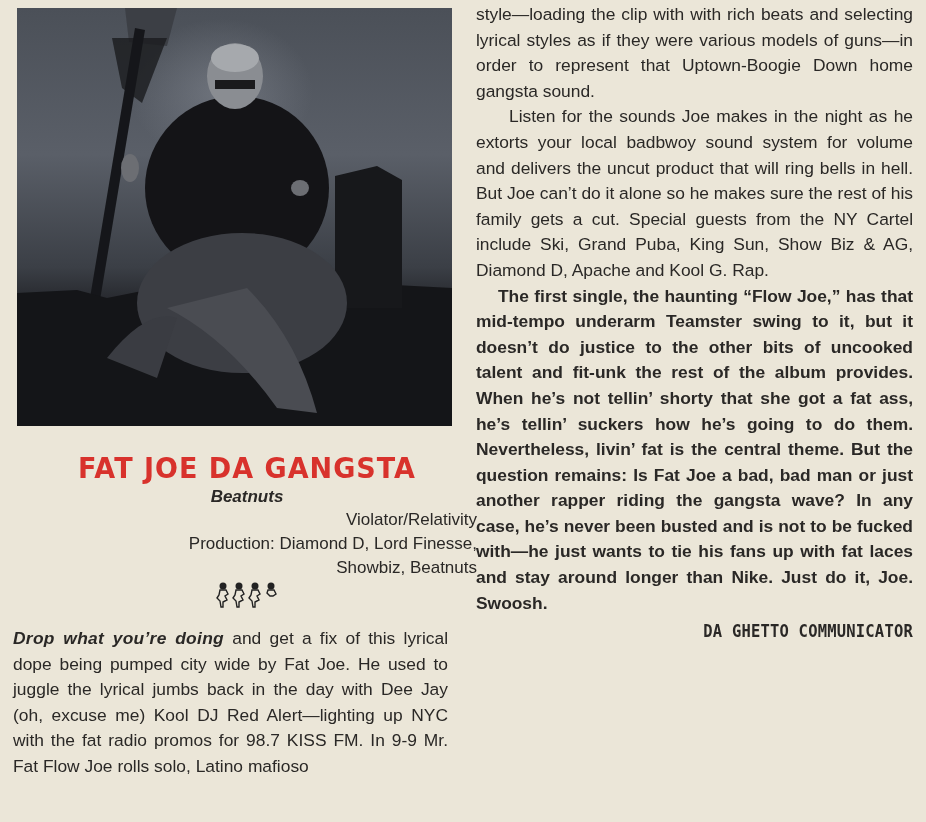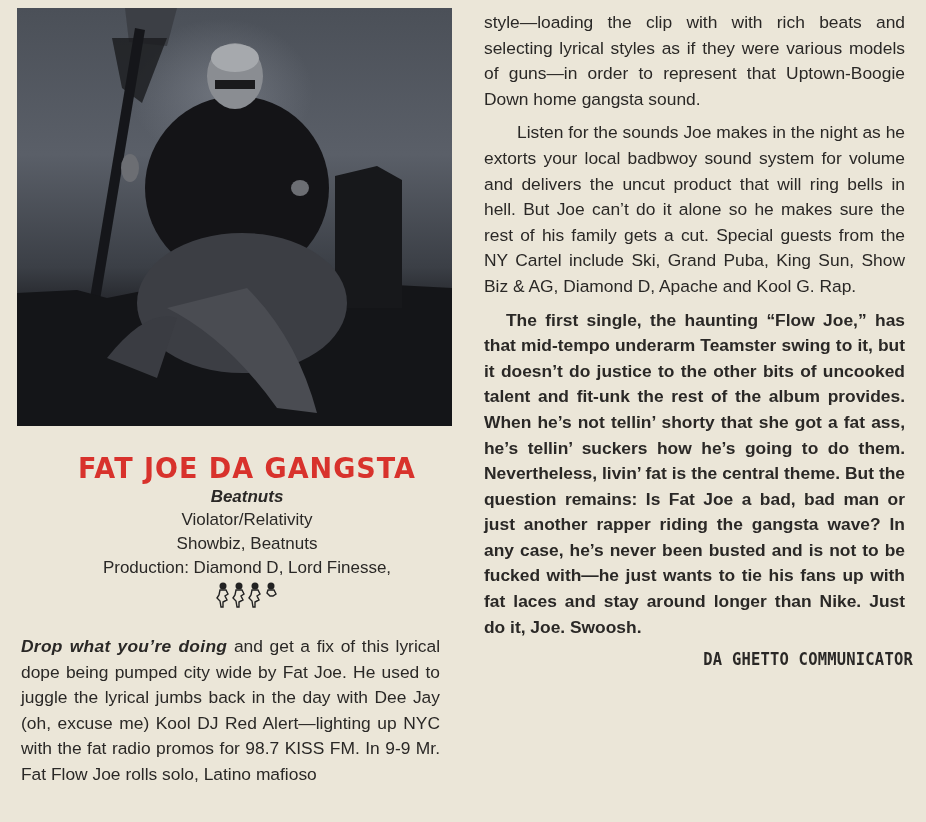--- a/index.html
+++ b/index.html
@@ -19,30 +19,30 @@
   .photo svg { position:absolute; left:0; top:0; width:100%; height:100%; }
   .caption {
     position:absolute; left:17px; top:452px; width:460px; text-align:center;
   }
   .artist {
     font-family:"DejaVu Sans", sans-serif; font-weight:900;
     font-size:27px; letter-spacing:1px; color:#d8322c;
     line-height:34px; transform:scaleY(1.05);
   }
   .album { font-weight:bold; font-style:italic; font-size:17px; line-height:22px; }
-  .meta { font-size:17px; line-height:24px; }
+  .meta { font-size:17px; line-height:24px;text-align:right; }
   .rating { display:flex; justify-content:center; gap:0; margin-top:2px; height:26px; }
   .mic { width:16px; height:26px; }
   .body-text {
     position:absolute; font-size:17.4px; line-height:25.6px;
     text-align:justify; hyphens:none;
   }
   .left-body { left:13px; top:626px; width:435px; }
   .right-body { left:476px; top:2px; width:437px; }
-  .body-text p { margin:8px; }
+  .body-text p { margin:0; }
   .indent { text-indent:33px; }
   .indent2 { text-indent:22px;font-weight:bold; }
   .lead { font-weight:bold; letter-spacing:0.3px;font-style:italic; }
   .byline {
     text-align:right; font-family:"DejaVu Sans Mono", monospace;
     font-weight:bold; font-size:15.5px; letter-spacing:0.2px; margin-top:4px;
     transform:scaleY(1.1);
   }
 </style>
 </head>
@@ -70,22 +70,22 @@
 
     <ellipse cx="113" cy="160" rx="9" ry="14" fill="#6c6e73"></ellipse>
     <ellipse cx="283" cy="180" rx="9" ry="8" fill="#6c6e73"></ellipse>
   </svg>
 </div>
 
 <div class="caption">
   <div class="artist">FAT JOE DA GANGSTA</div>
   <div class="album">Beatnuts</div>
   <div class="meta">Violator/Relativity</div>
+  <div class="meta">Production: Diamond D, Lord Finesse,</div>
   <div class="meta">Showbiz, Beatnuts</div>
-  <div class="meta">Production: Diamond D, Lord Finesse,</div>
   <div class="rating">
     <svg class="mic" viewBox="0 0 16 26">
         <circle cx="8" cy="4" r="3.5" fill="#222"></circle>
         <path d="M5,8 h6 l2,4 -3,2 2,4 -4,2 v5 h-2 l-1,-6 -3,-3 2,-3 z" fill="none" stroke="#222" stroke-width="1.4"></path>
       </svg>
     <svg class="mic" viewBox="0 0 16 26">
         <circle cx="8" cy="4" r="3.5" fill="#222"></circle>
         <path d="M5,8 h6 l2,4 -3,2 2,4 -4,2 v5 h-2 l-1,-6 -3,-3 2,-3 z" fill="none" stroke="#222" stroke-width="1.4"></path>
       </svg>
     <svg class="mic" viewBox="0 0 16 26">

